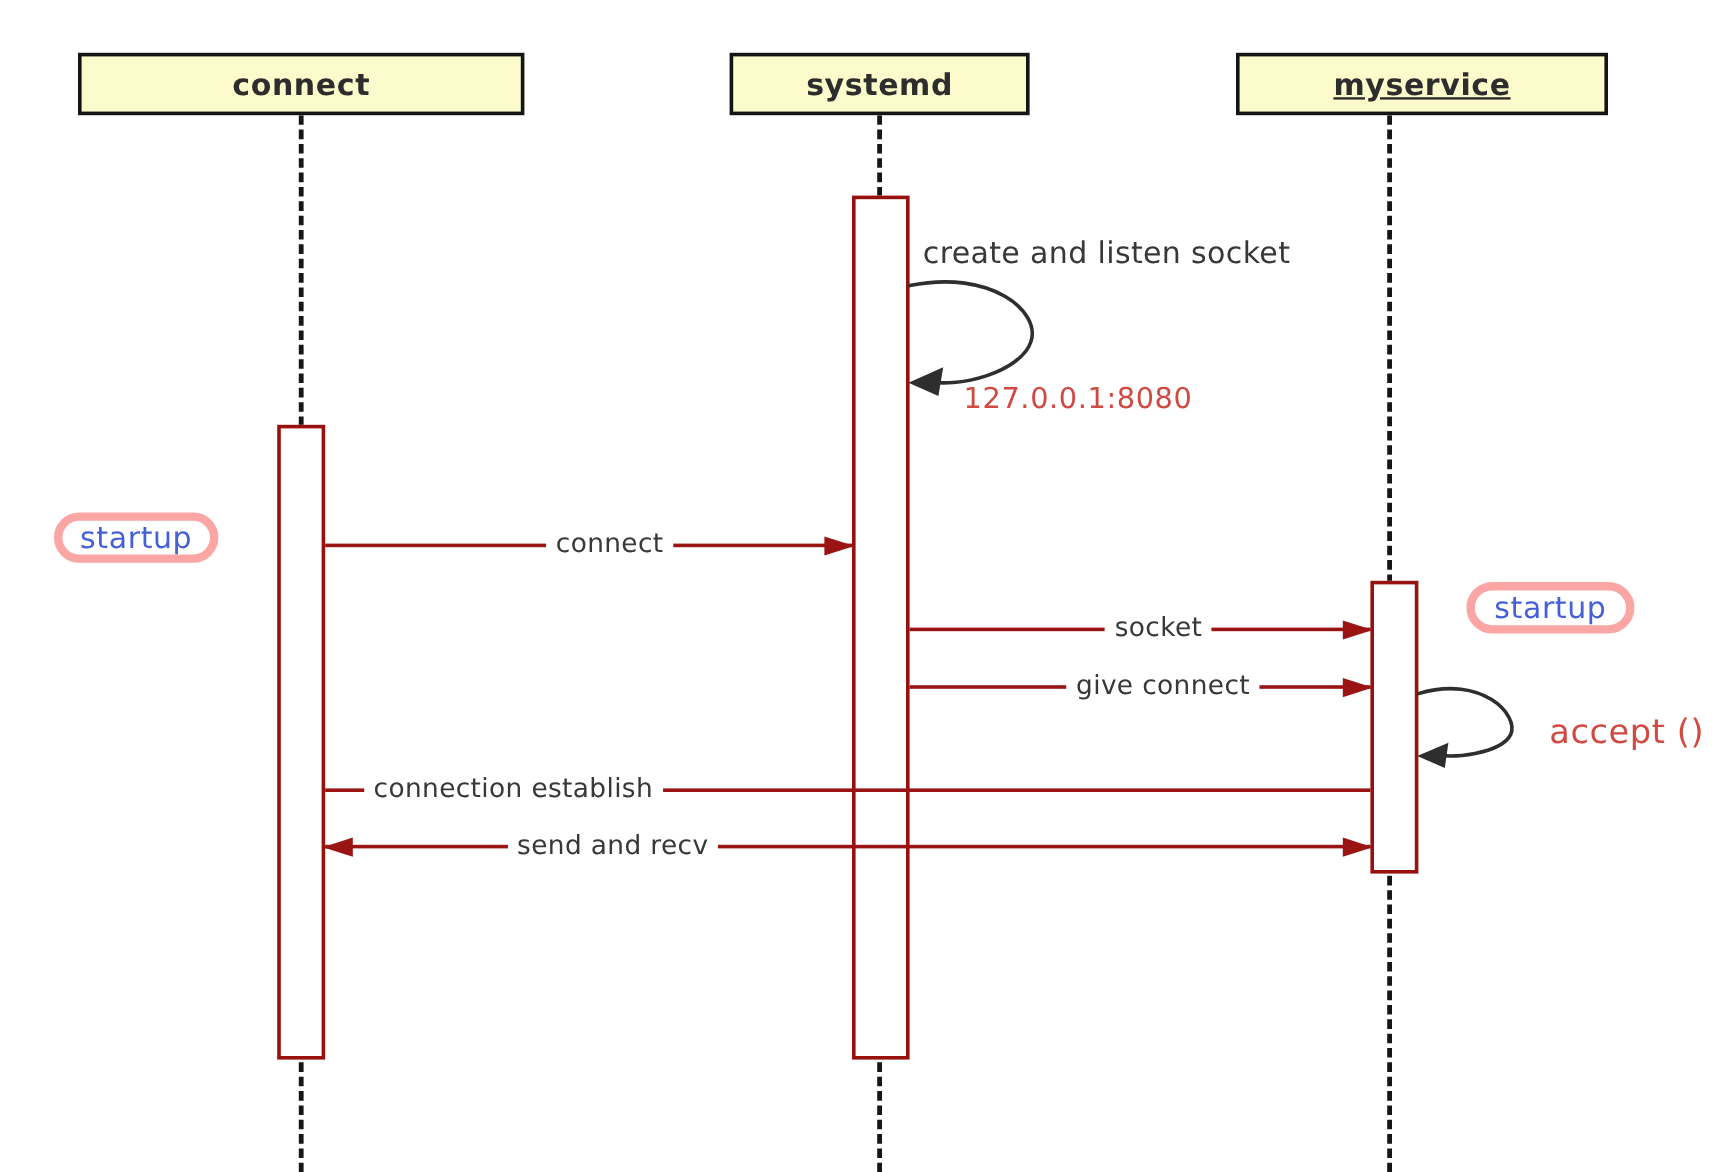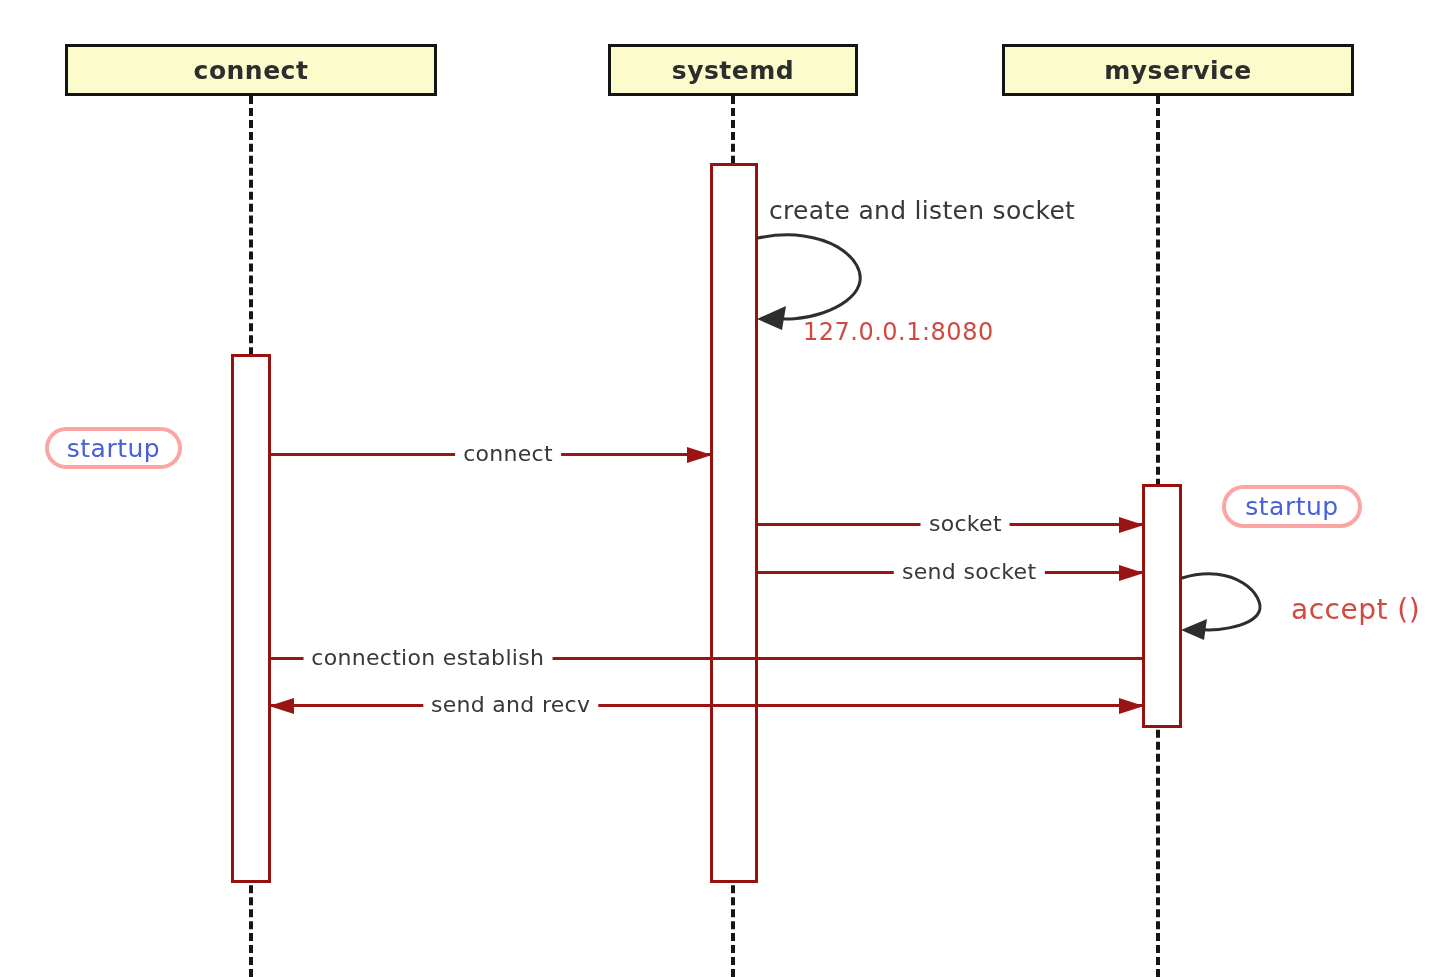--- a/index.html
+++ b/index.html
@@ -44,21 +44,21 @@
     position:absolute;white-space:nowrap;font-size:25px;
     color:var(--text,#383838);letter-spacing:.3px;
   }
   .note-red{
     position:absolute;white-space:nowrap;font-size:24px;
     color:var(--red-note,#D14A42);letter-spacing:.5px;
   }
   
   .pill{
     position:absolute;box-sizing:border-box;background:#ffffff;
-    border:4px solid #fca5a5;border-radius:22px;
+    border:7px solid #fca5a5;border-radius:22px;
     display:flex;align-items:center;justify-content:center;
     font-size:25px;color:var(--badge-blue,#4660D9);letter-spacing:.5px;
   }
   .loop{position:absolute;}
   .watermark{
     position:absolute;white-space:nowrap;font-size:37px;font-weight:600;
     color:var(--watermark,#C4C4C4);letter-spacing:2px;
     text-shadow:1px 1px 0 #ffffff;
   }
 </style>
@@ -70,21 +70,21 @@
   <div class="lifeline" style="left:249px;"></div>
   <div class="lifeline" style="left:731px;"></div>
   <div class="lifeline" style="left:1156px;"></div>
 
   <div class="participant" style="left:65px;width:372px;">
     <span>connect</span>
   </div>
   <div class="participant" style="left:608px;width:250px;">
     <span>systemd</span>
   </div>
-  <div class="participant" style="left:1002px;width:352px;">
+  <div class="participant" style="left:1030px;width:310px;text-decoration:underline;">
     <span>myservice</span>
   </div>
 
   <div class="bar" style="left:710px;top:163px;width:48px;height:720px;"></div>
   <div class="bar" style="left:231px;top:354px;width:40px;height:529px;"></div>
   <div class="bar" style="left:1142px;top:484px;width:40px;height:244px;"></div>
 
   <div class="free-label" style="left:769px;top:196px;">create and listen socket</div>
   <svg class="loop" style="left:756px;top:232px;" width="118" height="98" viewBox="0 0 118 98">
     <path d="M 2 6 C 70 -8 112 28 103 53 C 95 77 44 93 12 85" fill="none" stroke="#2E2E2E" stroke-width="3" stroke-linecap="round"></path>
@@ -100,21 +100,21 @@
     <span class="lbl" style="left:54%;">connect</span>
     <span class="ah ah-r"></span>
   </div>
 
   <div class="msg" style="left:758px;top:523px;width:384px;">
     <span class="lbl" style="left:54%;">socket</span>
     <span class="ah ah-r"></span>
   </div>
 
   <div class="msg" style="left:758px;top:571px;width:384px;">
-    <span class="lbl" style="left:55%;">send socket</span>
+    <span class="lbl" style="left:55%;">give connect</span>
     <span class="ah ah-r"></span>
   </div>
 
   <div class="pill" style="left:1222px;top:485px;width:140px;height:43px;">
     <span>startup</span>
   </div>
 
   <svg class="loop" style="left:1180px;top:570px;" width="90" height="70" viewBox="0 0 90 70">
     <path d="M 2 8 C 55 -8 86 26 79 42 C 71 58 30 63 12 58" fill="none" stroke="#2E2E2E" stroke-width="3" stroke-linecap="round"></path>
     <polygon points="1,60 27,49 24,70" fill="#2E2E2E"></polygon>

